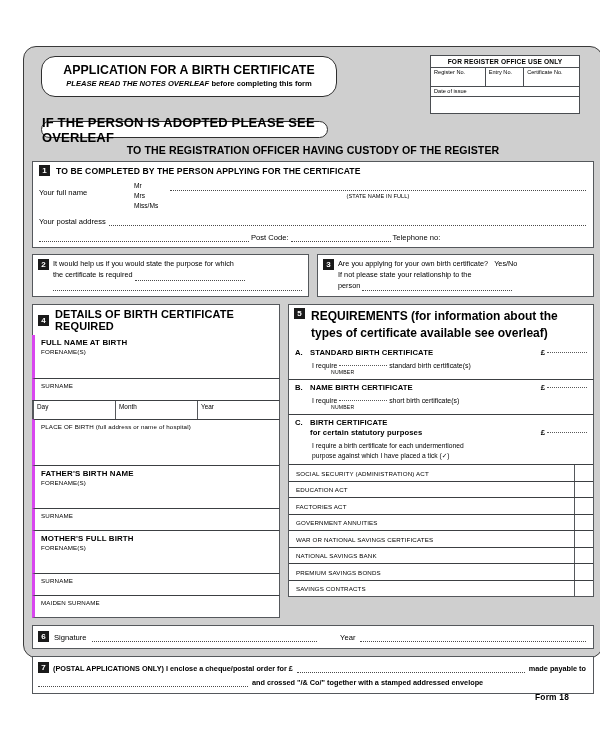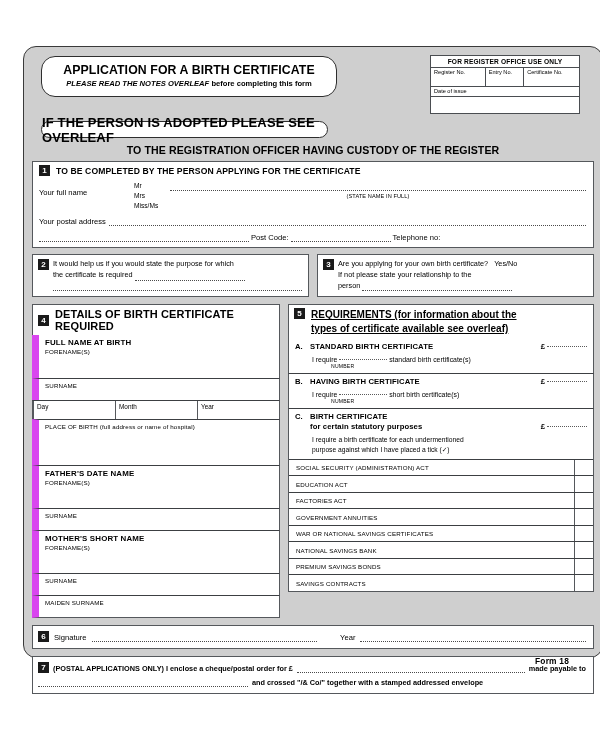--- a/index.html
+++ b/index.html
@@ -167,21 +167,21 @@
   .col-r { flex: 1 1 auto; }
 
   .sec4-head {
     display: flex; align-items: center; gap: 6px;
     padding: 3px 5px; background: #fff;
     border: 1px solid #55585c; border-bottom: none;
   }
   .sec4-head .lbl { font-size: 11px; font-weight: bold; letter-spacing: .1px; }
 
   .fieldblk { padding: 3px 6px; background: #fff;
-    border-left: 7px solid #d946ef; border-right: 1px solid #55585c;
+    border-left: 3px solid #d946ef; border-right: 1px solid #55585c;
     border-top: 1.1px solid #3c3f42; }
   .f-big { font-size: 7.9px; font-weight: bold; letter-spacing: .15px; line-height: 1.25; }
   .f-sm { font-size: 6.2px; letter-spacing: .15px; line-height: 1.3; }
   .h-name { height: 43px; }
   .h-sur { height: 22px; }
   .h-place { height: 46px; }
   .h-maiden { height: 23px; border-bottom: 1px solid #55585c; }
 
   .dob-row {
     display: flex; background: #fff;
@@ -196,21 +196,21 @@
   .dob-c {
     flex: 1 1 0; border-left: 1px solid #55585c;
     font-size: 6.4px; padding: 2px 0 0 3px;
   }
 
   
   .sec5-head {
     display: flex; gap: 6px; padding: 3px 5px 4px;
     background: #fff; border: 1px solid #55585c; border-bottom: none;
   }
-  .sec5-head .lbl { font-size: 10px; font-weight: bold; line-height: 1.35; text-decoration: underline; }
+  .sec5-head .lbl { font-size: 12px; font-weight: bold; line-height: 1.35; }
   .cert-blk {
     background: #fff;
     border-left: 1px solid #55585c; border-right: 1px solid #55585c;
     border-top: 1.1px solid #3c3f42;
     padding: 3px 6px 4px;
   }
   .cert-top { display: flex; align-items: baseline; }
   .cert-letter { width: 15px; font-size: 7.7px; font-weight: bold; flex: 0 0 auto; }
   .cert-name { font-size: 7.7px; font-weight: bold; letter-spacing: .1px; flex: 1 1 auto; }
   .cert-price { font-size: 7.7px; font-weight: bold; white-space: nowrap; }
@@ -245,21 +245,21 @@
   .sec6 .dots { flex: 1 1 auto; }
   .sec7 { margin-top: 7px; padding: 5px 7px 6px 5px; }
   .sec7-l1 { display: flex; align-items: flex-end; gap: 4px; }
   .sec7-l2 { display: flex; align-items: flex-end; gap: 4px; margin-top: 5px; }
   .sec7 .t { font-size: 7.3px; font-weight: bold; white-space: nowrap; }
   .sec7 .dots { flex: 1 1 auto; }
   .sec7 .dots-fixed { width: 210px; flex: 0 0 auto; }
 
   .form-no {
     position: absolute;
-    right: 31px; top: 656px;
+    right: 31px; top: 692px;
     font-size: 8.4px; font-weight: bold; letter-spacing: .2px;
   }
 </style>
 </head>
 <body>
 
 <div id="page">
 
   <div class="form-panel">
 
@@ -372,30 +372,30 @@
           <div class="dob-c">Day</div>
           <div class="dob-c">Month</div>
           <div class="dob-c">Year</div>
         </div>
 
         <div class="fieldblk h-place">
           <div class="f-sm">PLACE OF BIRTH (full address or name of hospital)</div>
         </div>
 
         <div class="fieldblk h-name">
-          <div class="f-big">FATHER'S DATE NAME</div>
+          <div class="f-big">FATHER'S BIRTH NAME</div>
           <div class="f-sm">FORENAME(S)</div>
         </div>
 
         <div class="fieldblk h-sur">
           <div class="f-sm">SURNAME</div>
         </div>
 
         <div class="fieldblk h-name">
-          <div class="f-big">MOTHER'S SHORT NAME</div>
+          <div class="f-big">MOTHER'S FULL BIRTH</div>
           <div class="f-sm">FORENAME(S)</div>
         </div>
 
         <div class="fieldblk h-sur">
           <div class="f-sm">SURNAME</div>
         </div>
 
         <div class="fieldblk h-maiden">
           <div class="f-sm">MAIDEN SURNAME</div>
         </div>
@@ -422,21 +422,21 @@
             <span>I require</span>
             <span class="ndots"></span>
             <span>standard birth certificate(s)</span>
           </div>
           <div class="numlbl">NUMBER</div>
         </div>
 
         <div class="cert-blk">
           <div class="cert-top">
             <span class="cert-letter">B.</span>
-            <span class="cert-name">HAVING BIRTH CERTIFICATE</span>
+            <span class="cert-name">NAME BIRTH CERTIFICATE</span>
             <span class="cert-price"><span>£</span><span class="pdots"></span></span>
           </div>
           <div class="cert-req">
             <span>I require</span>
             <span class="ndots"></span>
             <span>short birth certificate(s)</span>
           </div>
           <div class="numlbl">NUMBER</div>
         </div>
 

